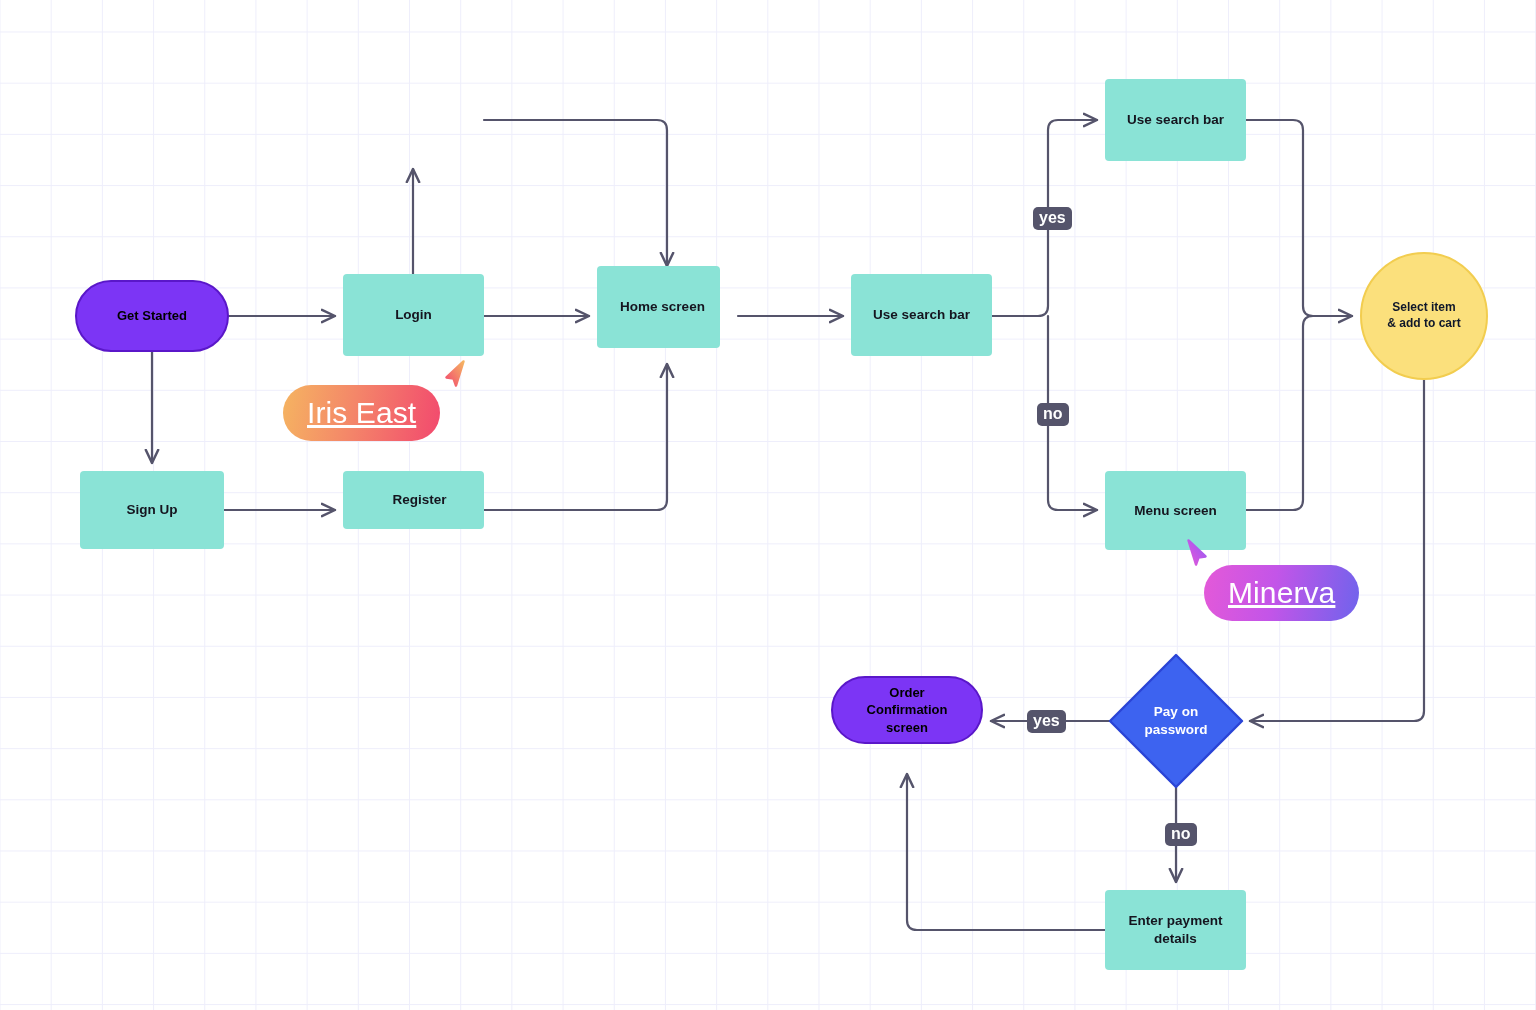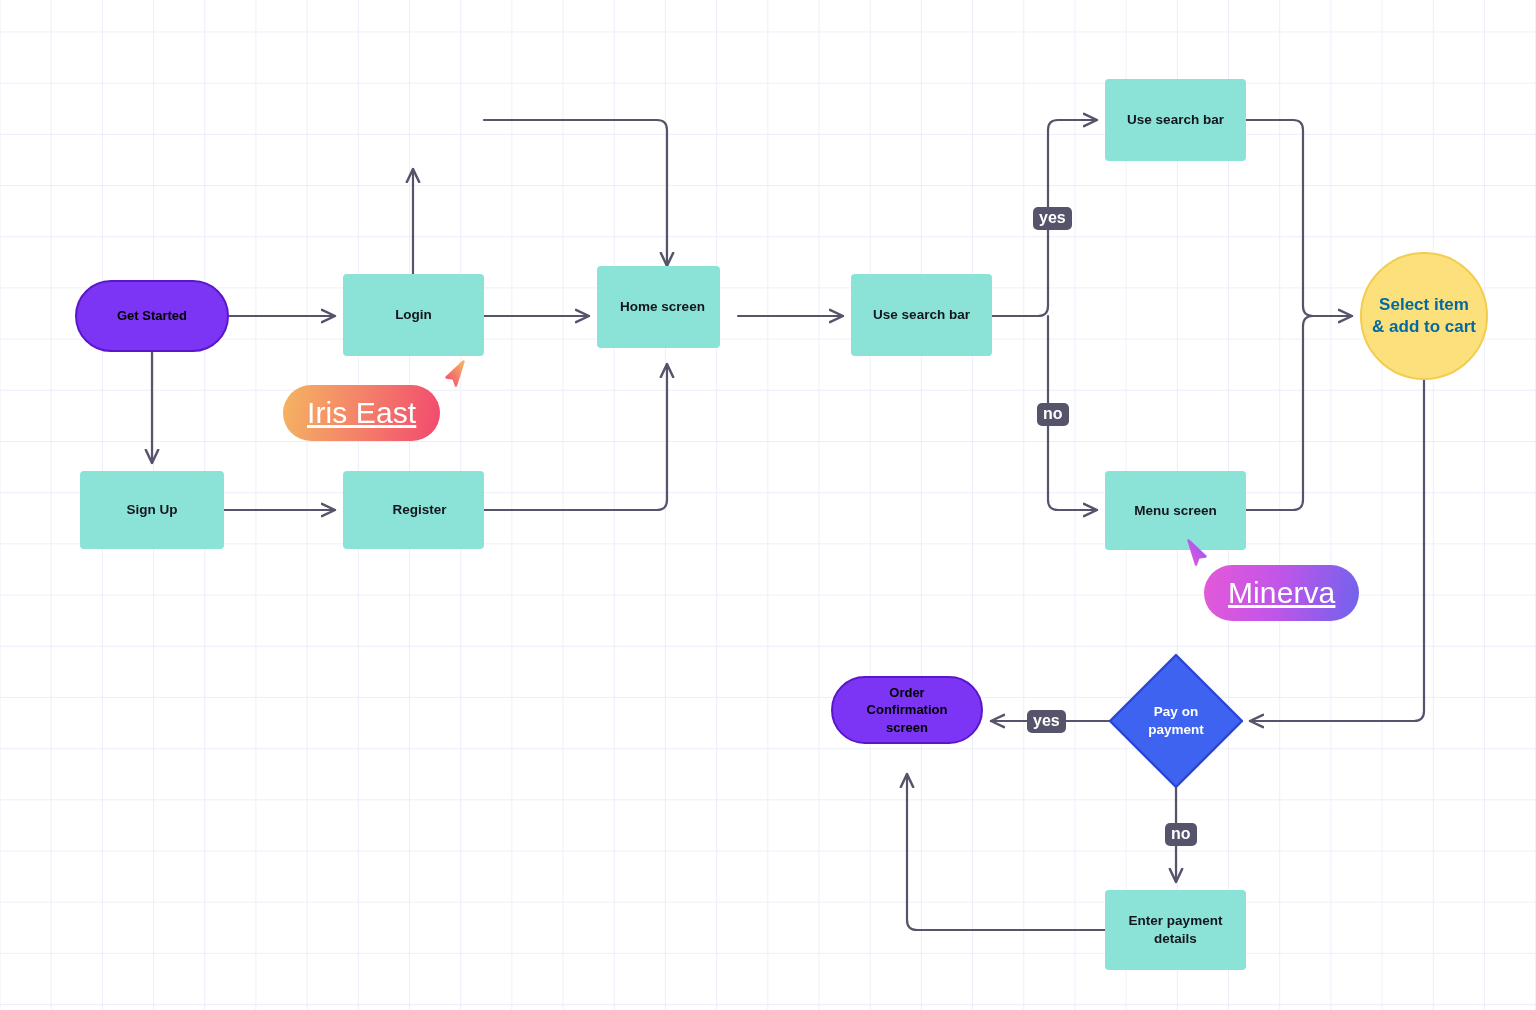--- a/index.html
+++ b/index.html
@@ -46,22 +46,22 @@
   .node.pill {
     background: #7c35f5;
     border: 2px solid #5a17c9;
     color: #000000;
     font-size: 13px;
     border-radius: 999px;
   }
   .node.circle {
     background: #fbe07c;
     border: 2px solid #f2cd4f;
-    color: #0369a1;
-    font-size: 17px;
+    color: #0f172a;
+    font-size: 12px;
     border-radius: 50%;
   }
   .node.diamond-label {
     color: #ffffff;
     font-size: 13.5px;
     z-index: 3;
     pointer-events: none;
   }
   .edge-badge {
     position: absolute;
@@ -157,21 +157,21 @@
 
   <div class="node rect" style="left:80px; top:471px; width:144px; height:78px;">
     <span>Sign Up</span>
   </div>
 
 
   <div class="node rect" style="left:343px; top:274px; width:141px; height:82px;">
     <span>Login</span>
   </div>
 
-  <div class="node rect" style="left:343px; top:471px; width:141px; height:78px;padding-left:12px;">
+  <div class="node rect" style="left:343px; top:471px; width:141px; height:58px;padding-left:12px;">
     <span>Register</span>
   </div>
 
   <div class="node rect" style="left:597px; top:266px; width:123px; height:82px;padding-left:8px;">
     <span>Home screen</span>
   </div>
 
   <div class="node rect" style="left:851px; top:274px; width:141px; height:82px;">
     <span>Use search bar</span>
   </div>
@@ -184,21 +184,21 @@
     <span>Menu screen</span>
   </div>
 
   <div class="node circle" style="left:1360px; top:252px; width:128px; height:128px;">
     <span style="white-space:pre-line;">Select item
 &amp; add to cart</span>
   </div>
 
   <div class="node diamond-label" style="left:1110px; top:655px; width:132px; height:132px;">
     <span style="white-space:pre-line;">Pay on
-payment</span>
+password</span>
   </div>
 
   <div class="node pill" style="left:831px; top:676px; width:152px; height:68px;">
     <span style="white-space:pre-line;">Order
 Confirmation
 screen</span>
   </div>
 
   <div class="node rect" style="left:1105px; top:890px; width:141px; height:80px;">
     <span style="white-space:pre-line;">Enter payment

